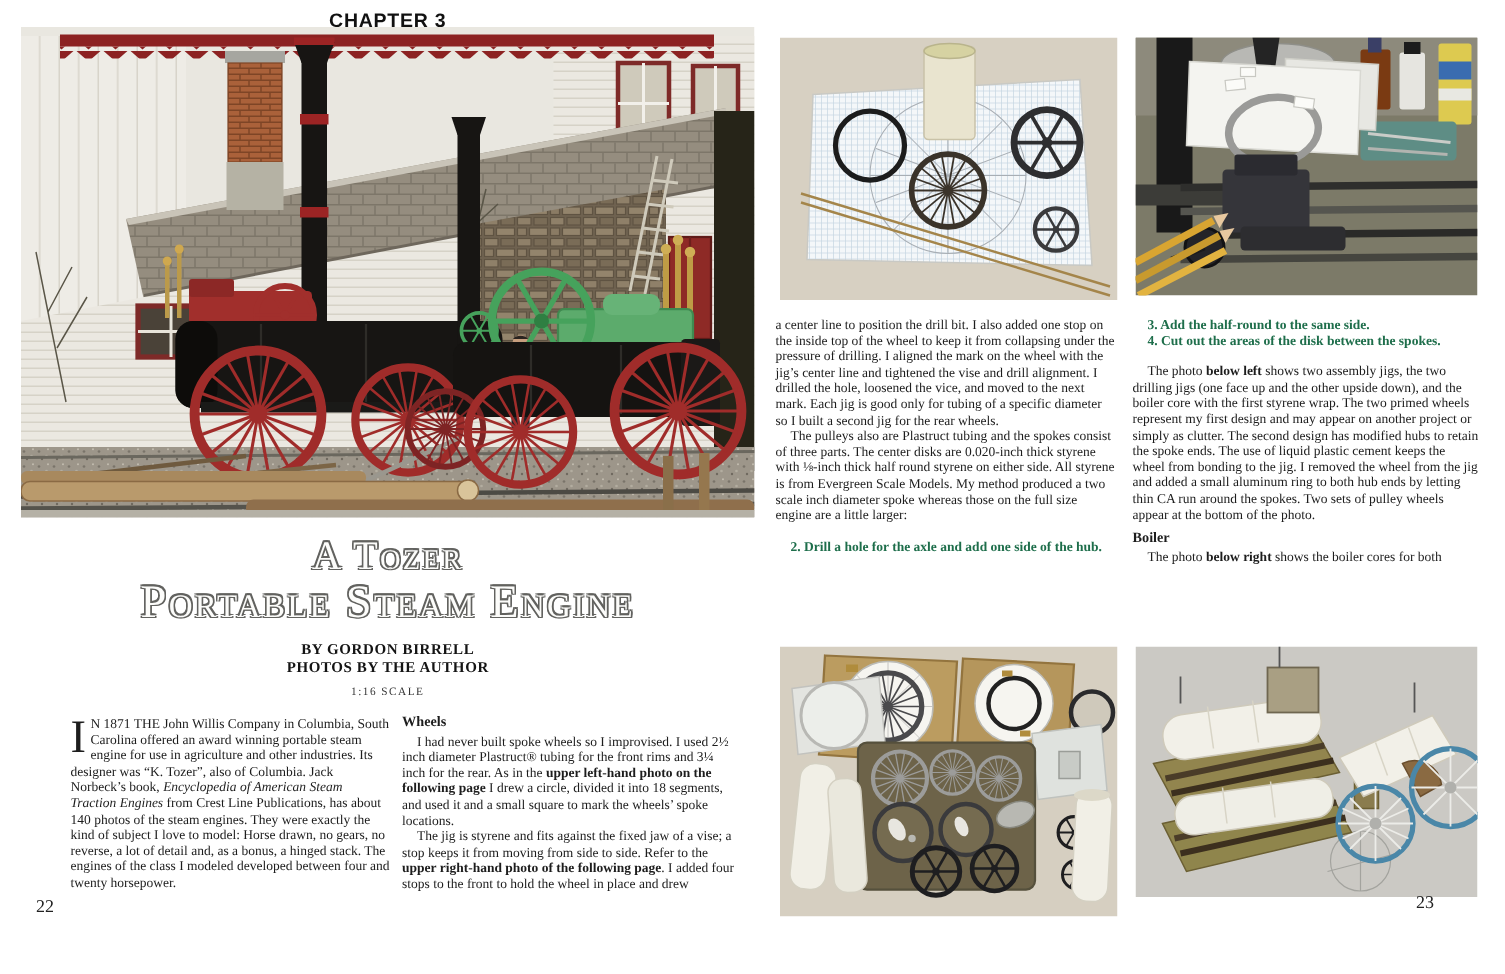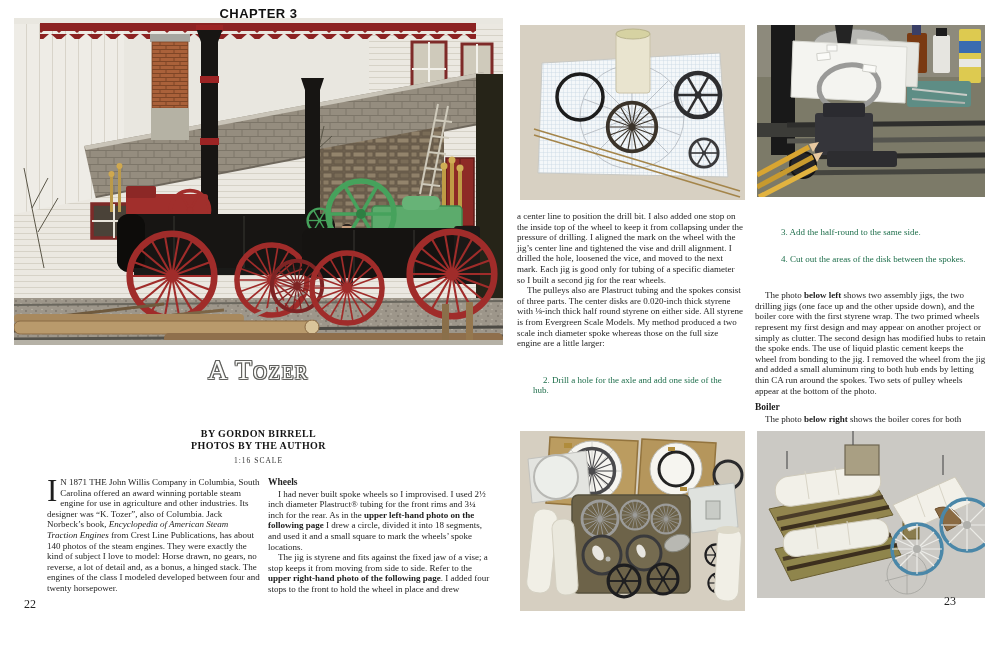--- a/index.html
+++ b/index.html
@@ -19,21 +19,21 @@
   .title .t2{font-size:31px;display:block;}
   .byline{font-weight:bold;font-size:10px;letter-spacing:.4px;text-align:center;color:#141414;}
   .scaleline{font-family:Liberation Serif, serif;font-size:7.5px;letter-spacing:1px;
              text-align:center;color:#333;}
   .bodytext{font-size:9px;line-height:10.6px;text-align:left;color:#1d1d1d;}
   .bodytext p{margin:0;}
   .bodytext p.ind{text-indent:10px;}
   .bodytext h3{margin:0 0 1px 0;font-size:9.5px;}
   .dropcap{float:left;font-size:31px;line-height:26px;padding:1px 3px 0 0;font-weight:normal;}
   .steps{color:#1e6e4b;}
-  .steps p{margin:16px;text-indent:10px;}
+  .steps p{margin:0;text-indent:10px;font-weight:bold;}
   .gap{height:10px;}
   .pagenum{font-size:12px;color:#222;}
 
   
   figure{margin:0;}
   .photo svg{display:block;}
 </style>
 </head>
 <body>
 
@@ -261,20 +261,21 @@
           <rect x="150" y="315" width="339" height="11" rx="5" fill="#8f6f4c"></rect>
           <rect x="428" y="286" width="7" height="40" fill="#8a6f4a"></rect>
           <rect x="452" y="284" width="7" height="42" fill="#95774e"></rect>
           <rect x="0" y="322" width="489" height="5" fill="#b5b1a6"></rect>
         </g>
       </svg>
     </figure>
 
     <div class="abs title" style="left:14px;top:356px;width:489px;">
       <span class="t1">A Tozer</span>
+      <span class="t2">Portable Steam Engine</span>
     </div>
     <div class="abs byline" style="left:14px;top:428px;width:489px;">BY GORDON BIRRELL</div>
     <div class="abs byline" style="left:14px;top:440px;width:489px;">PHOTOS BY THE AUTHOR</div>
     <div class="abs scaleline" style="left:14px;top:456px;width:489px;">1:16 SCALE</div>
 
     <div class="abs bodytext" style="left:47px;top:477px;width:214px;">
       <p><span class="dropcap">I</span><span>N 1871 THE John Willis Company in Columbia, South Carolina offered an award winning portable steam engine for use in agriculture and other industries. Its designer was “K. Tozer”, also of Columbia. Jack Norbeck’s book, </span><i>Encyclopedia of American Steam Traction Engines</i><span> from Crest Line Publications, has about 140 photos of the steam engines. They were exactly the kind of subject I love to model: Horse drawn, no gears, no reverse, a lot of detail and, as a bonus, a hinged stack. The engines of the class I modeled developed between four and twenty horsepower.</span></p>
     </div>
 
     <div class="abs bodytext" style="left:268px;top:477px;width:222px;">

